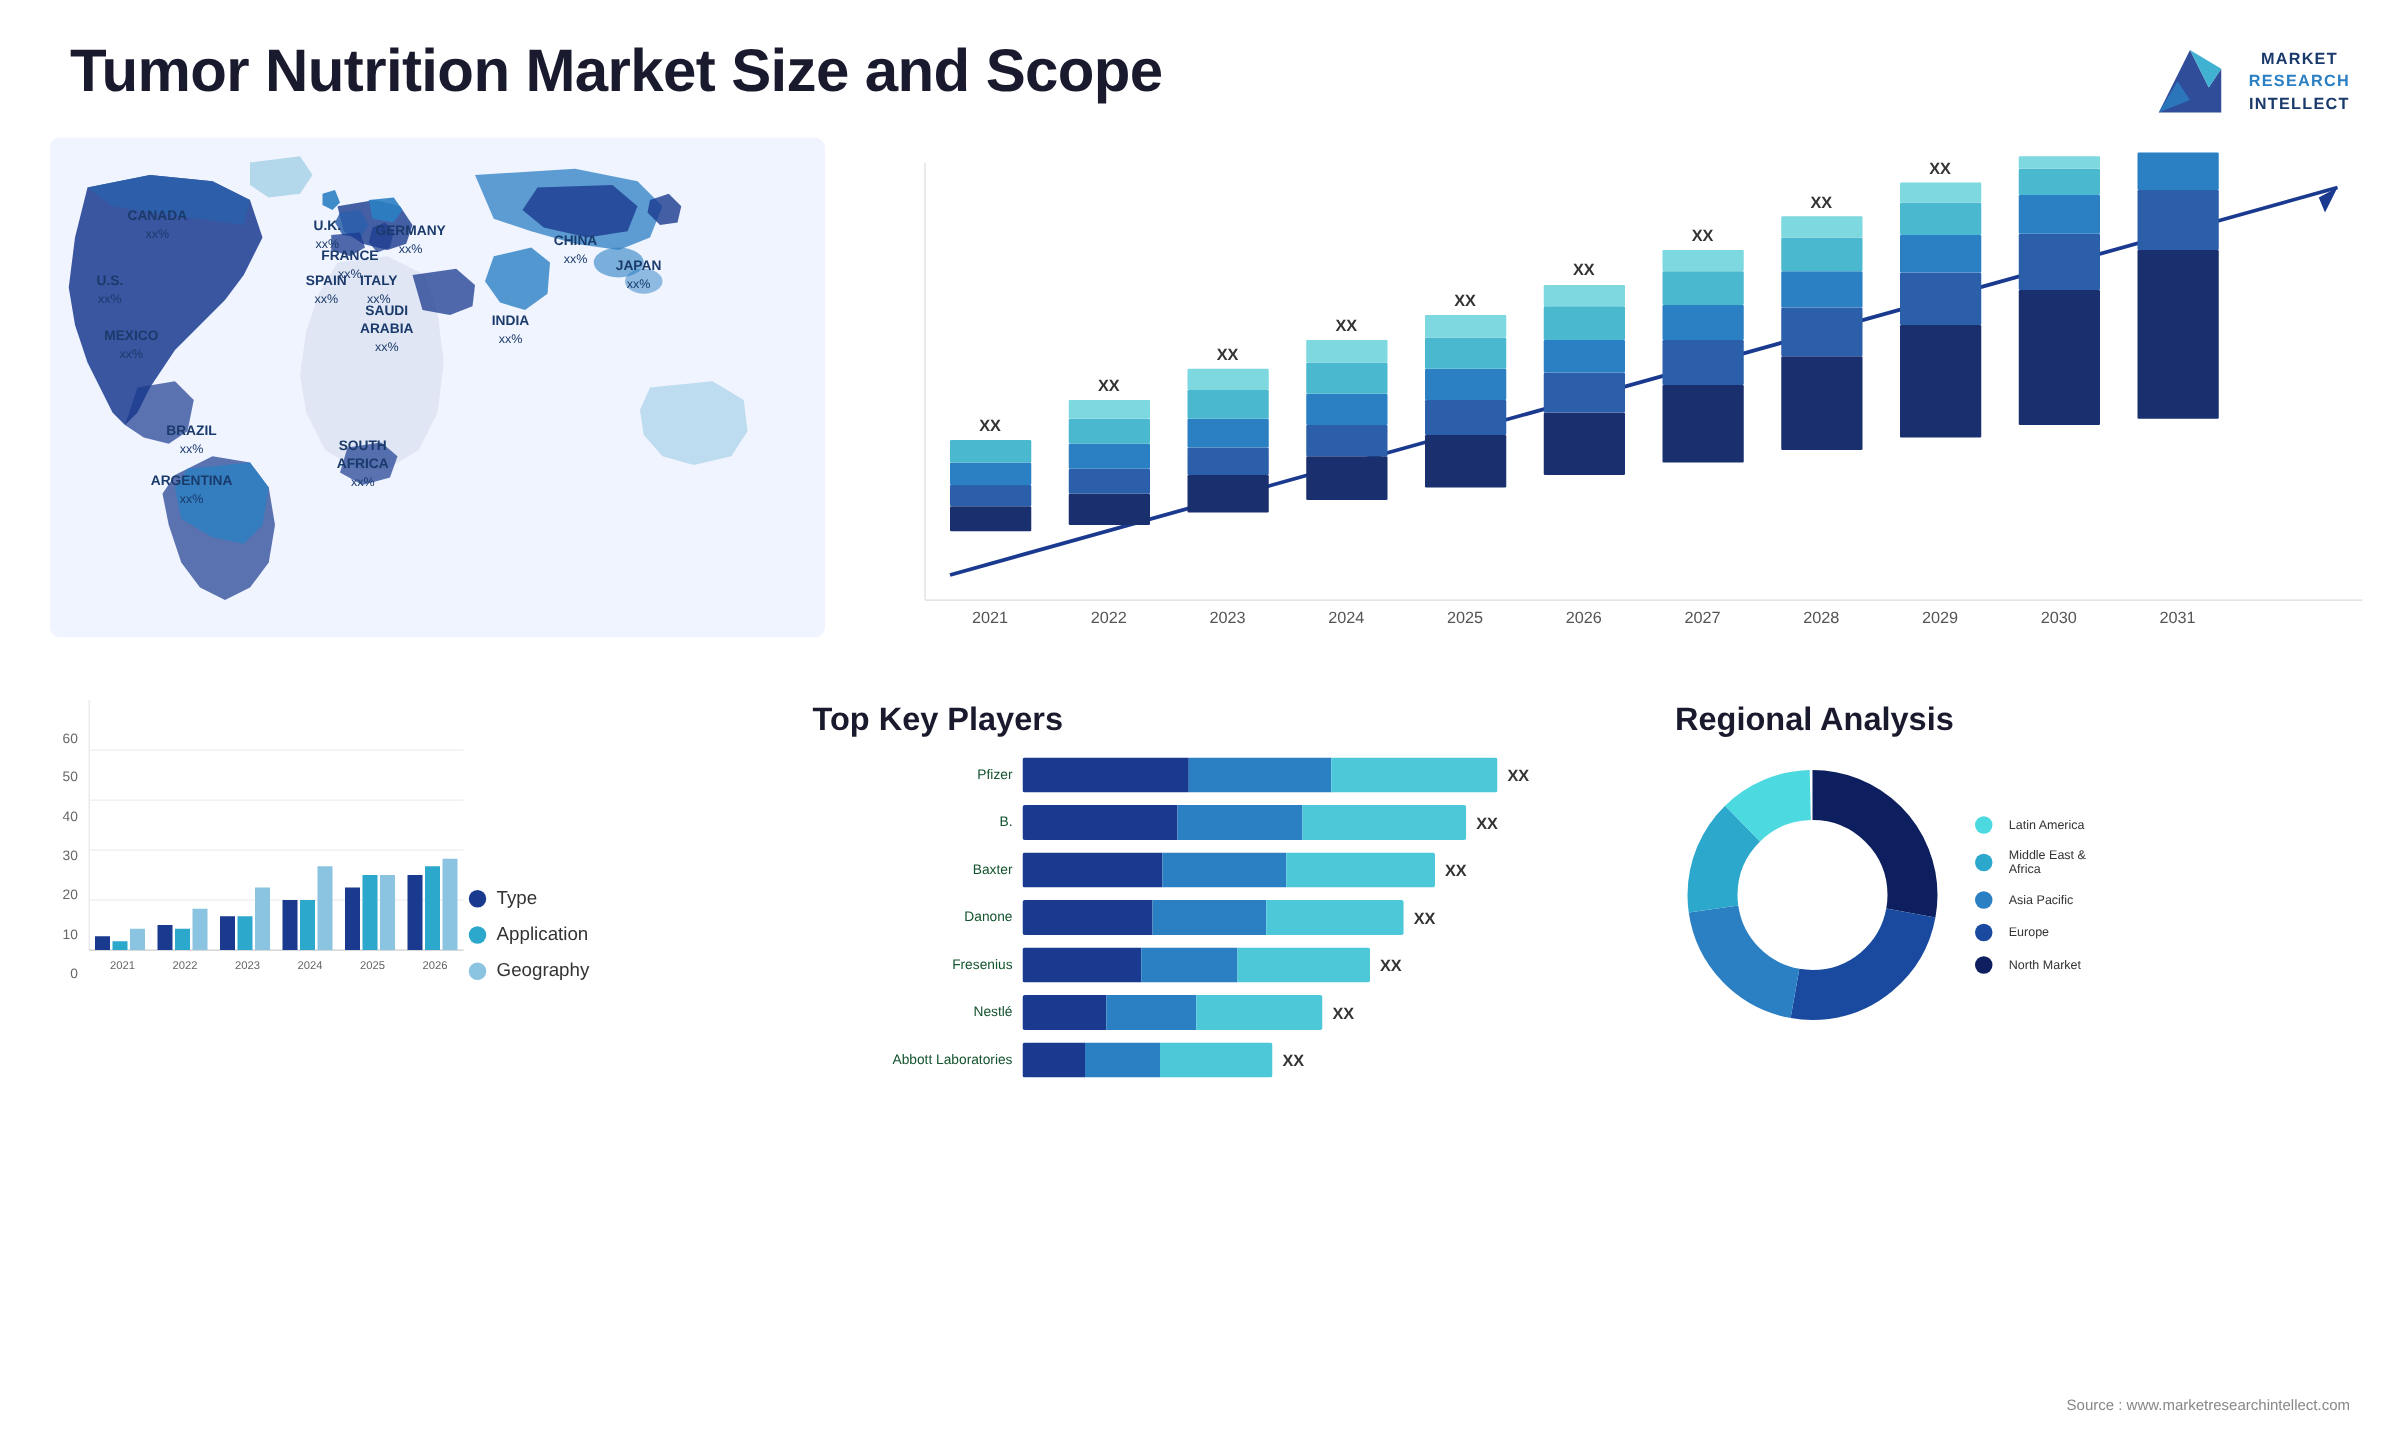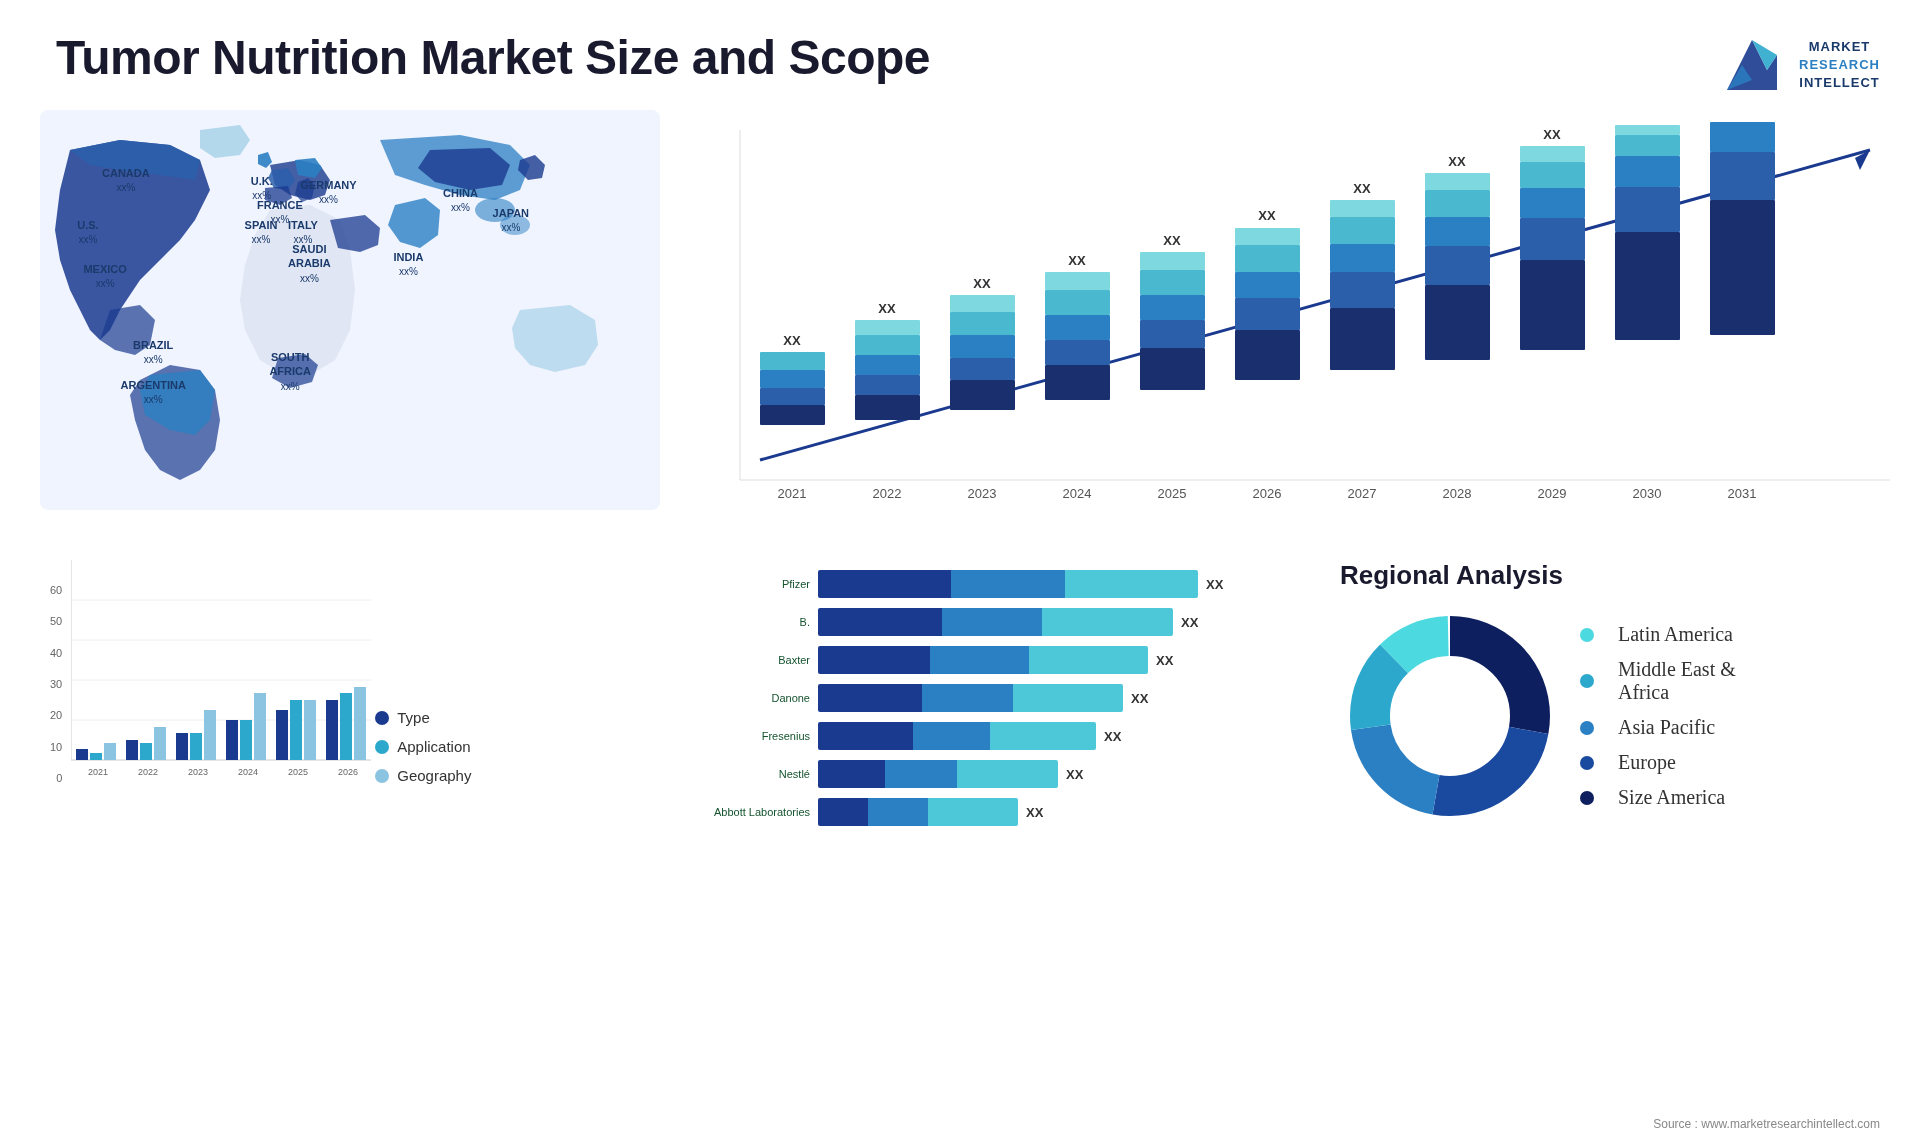--- a/index.html
+++ b/index.html
@@ -174,24 +174,23 @@
       position: relative;
     }
     .regional-legend {
       display: flex;
       flex-direction: column;
       gap: 12px;
     }
     .reg-legend-item {
       display: flex;
       align-items: center;
-      gap: 24px;
-      font-size: 20px;
+      gap: 13px;
+      font-size: 10px;
       color: #333;
-      font-family: Liberation Serif, serif;
     }
     .reg-dot {
       width: 14px;
       height: 14px;
       border-radius: 50%;
     }
 
     
     .source-text {
       position: absolute;
@@ -485,20 +484,21 @@
         </div>
         <div class="legend-item">
           <div class="legend-dot dot-geography"></div>
           <span>Geography</span>
         </div>
       </div>
     </div>
   </div>
 
   <div class="players-section">
+    <h2 class="section-title">Top Key Players</h2>
     <div class="players-chart">
 
       <div class="player-row">
         <div class="player-name">Pfizer</div>
         <div class="player-bar-container">
           <div class="player-bar" style="width:380px;">
             <div class="player-bar-seg1" style="width:35%;"></div>
             <div class="player-bar-seg2" style="width:30%;"></div>
             <div class="player-bar-seg3" style="width:35%;"></div>
           </div>
@@ -611,20 +611,20 @@
         <div class="reg-legend-item">
           <div class="reg-dot" style="background:#2b7fc3;"></div>
           <span>Asia Pacific</span>
         </div>
         <div class="reg-legend-item">
           <div class="reg-dot" style="background:#1a4a9f;"></div>
           <span>Europe</span>
         </div>
         <div class="reg-legend-item">
           <div class="reg-dot" style="background:#0d1f5e;"></div>
-          <span>Size America</span>
+          <span>North Market</span>
         </div>
       </div>
     </div>
     <div class="source-text">Source : www.marketresearchintellect.com</div>
   </div>
 
 </div>
 
 </body></html>

